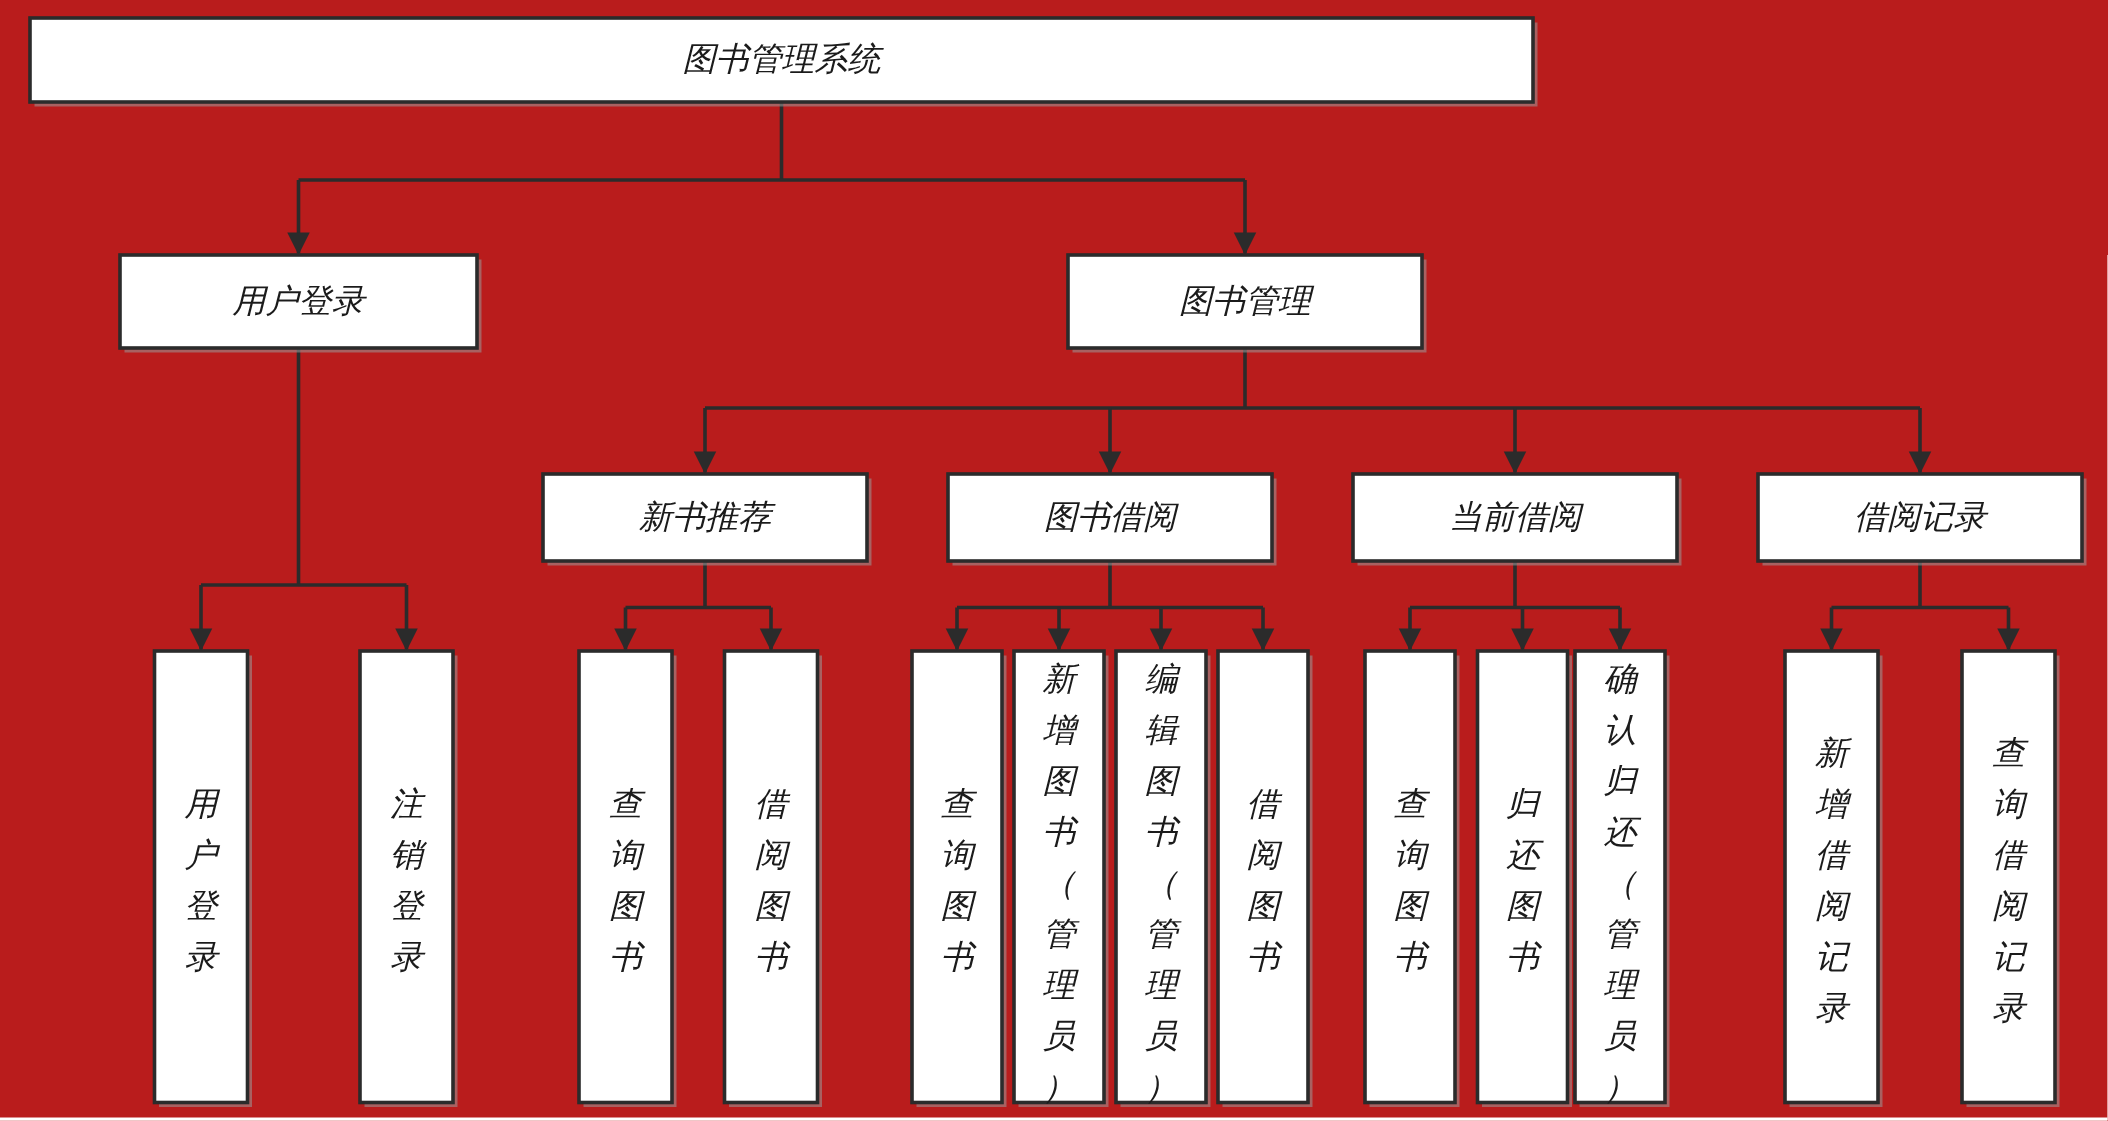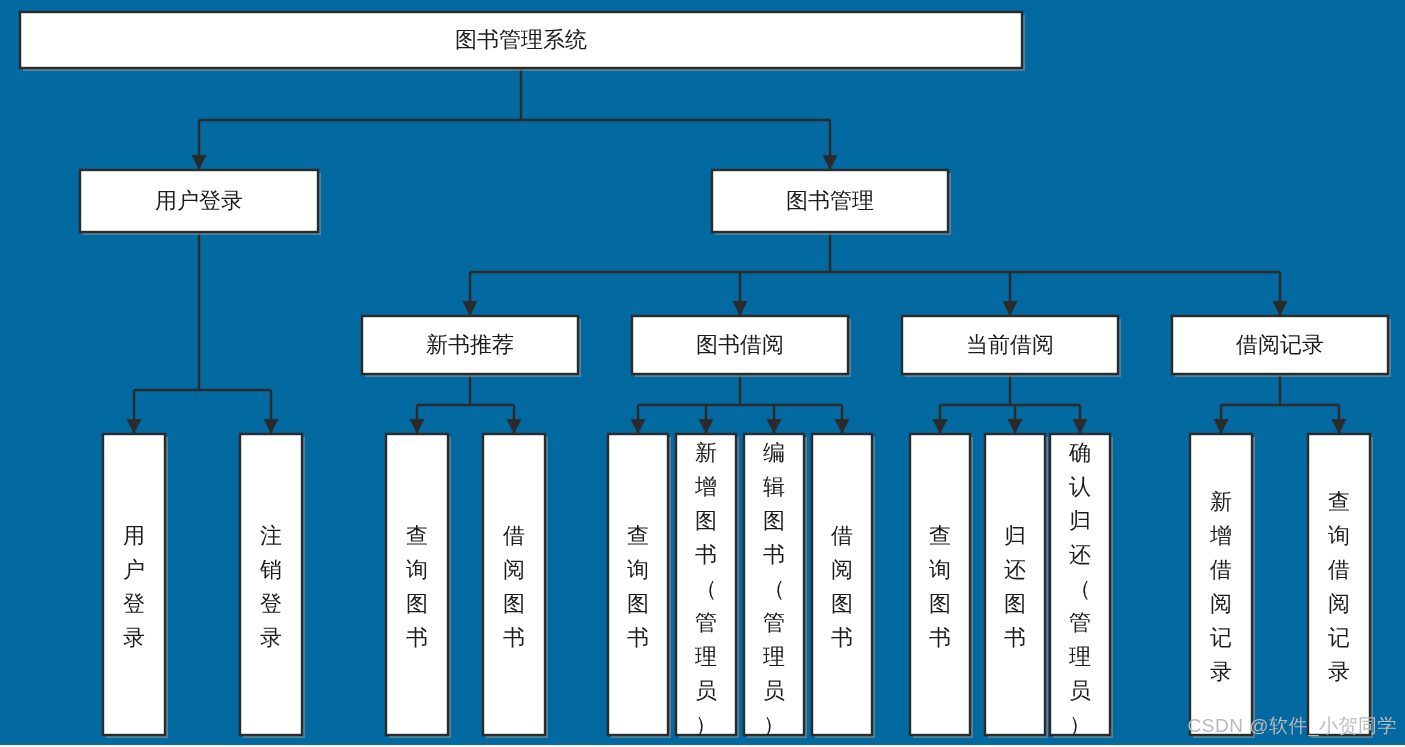--- a/index.html
+++ b/index.html
@@ -10,21 +10,22 @@
   body {
     width: 1405px;
     height: 747px;
     font-family: "Liberation Sans", "DejaVu Sans", sans-serif;
     overflow: hidden;
   }
   #diagram-root {
     position: relative;
     width: 1405px;
     height: 745px;
-    background: #0369a1;
+    background: #b91c1c;
+    font-style: italic;
   }
   svg.flow {
     position: absolute;
     left: 0;
     top: 0;
     width: 1405px;
     height: 747px;
     display: block;
   }
   .node-rect {
@@ -240,14 +241,13 @@
           <rect x="1190" y="434" width="62" height="301" class="node-rect"></rect>
           <text x="1221" y="0" class="node-label-v"><tspan x="1221" y="509.02">新</tspan><tspan x="1221" y="543.02">增</tspan><tspan x="1221" y="577.02">借</tspan><tspan x="1221" y="611.02">阅</tspan><tspan x="1221" y="645.02">记</tspan><tspan x="1221" y="679.02">录</tspan></text>
         </g>
         <g>
           <rect x="1311" y="437" width="62" height="301" class="node-rect-shadow"></rect>
           <rect x="1308" y="434" width="62" height="301" class="node-rect"></rect>
           <text x="1339" y="0" class="node-label-v"><tspan x="1339" y="509.02">查</tspan><tspan x="1339" y="543.02">询</tspan><tspan x="1339" y="577.02">借</tspan><tspan x="1339" y="611.02">阅</tspan><tspan x="1339" y="645.02">记</tspan><tspan x="1339" y="679.02">录</tspan></text>
         </g>
       </g>
   </svg>
-  <div class="watermark-text">CSDN @软件_小贺同学</div>
 </div>
 
 </body></html>

